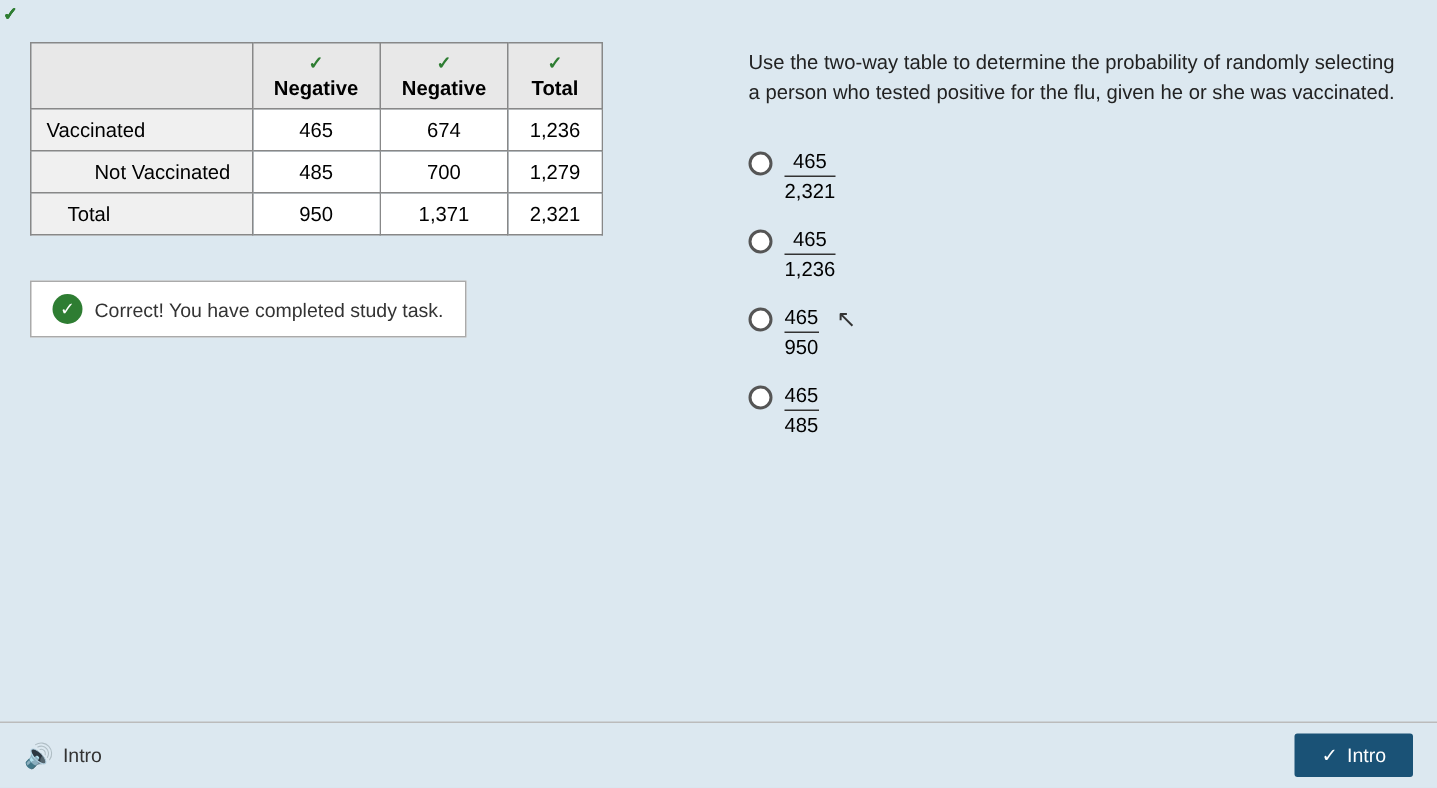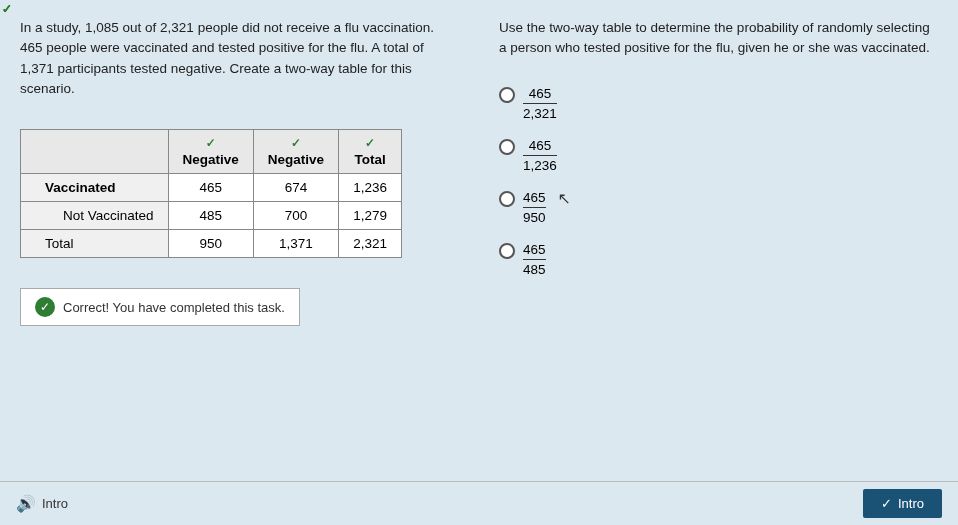--- a/index.html
+++ b/index.html
@@ -20,21 +20,21 @@
     }
     .left-panel {
       width: 50%;
       padding: 18px 20px;
       display: flex;
       flex-direction: column;
       gap: 20px;
     }
     .right-panel {
       width: 50%;
-      padding: 18px 20px;
+      padding: 32px 20px;
       display: flex;
       flex-direction: column;
       gap: 10px;
     }
     .problem-text {
       font-size: 13.5px;
       line-height: 1.5;
       color: #222;
     }
     .question-text {
@@ -192,21 +192,20 @@
       margin-bottom: 2px;
       display: block;
     }
   </style>
 </head>
 <body>
 
 <div class="main-container">
 
   <div class="left-panel">
-    <p class="problem-text">In a study, 1,085 out of 2,321 people did not receive a flu vaccination. 465 people were vaccinated and tested positive for the flu. A total of 1,371 participants tested negative. Create a two-way table for this scenario.</p>
 
     <div class="table-wrapper">
       <table>
         <thead>
           <tr>
             <th></th>
             <th>
               <span class="header-check">✓</span>
               <span>Negative</span>
             </th>
@@ -217,21 +216,21 @@
             <th>
               <span class="header-check">✓</span>
               <span>Total</span>
             </th>
           </tr>
         </thead>
         <tbody>
           <tr>
             <td class="row-label">
               <span class="check-overlay">✓</span>
-              <span style="margin-left:14px;font-weight:bold;">Vaccinated</span>
+              <span style="">Vaccinated</span>
             </td>
             <td class="data-cell">
               <span>465</span>
             </td>
             <td class="data-cell">
               <span>674</span>
             </td>
             <td class="data-cell">
               <span>1,236</span>
             </td>
@@ -265,21 +264,21 @@
             <td class="data-cell">
               <span>2,321</span>
             </td>
           </tr>
         </tbody>
       </table>
     </div>
 
     <div class="success-msg">
       <div class="success-icon">✓</div>
-      <span>Correct! You have completed this task.</span>
+      <span>Correct! You have completed study task.</span>
     </div>
   </div>
 
   <div class="right-panel">
     <p class="question-text">Use the two-way table to determine the probability of randomly selecting a person who tested positive for the flu, given he or she was vaccinated.</p>
 
     <div class="radio-options">
 
       <div class="radio-option">
         <span class="radio-circle"></span>

